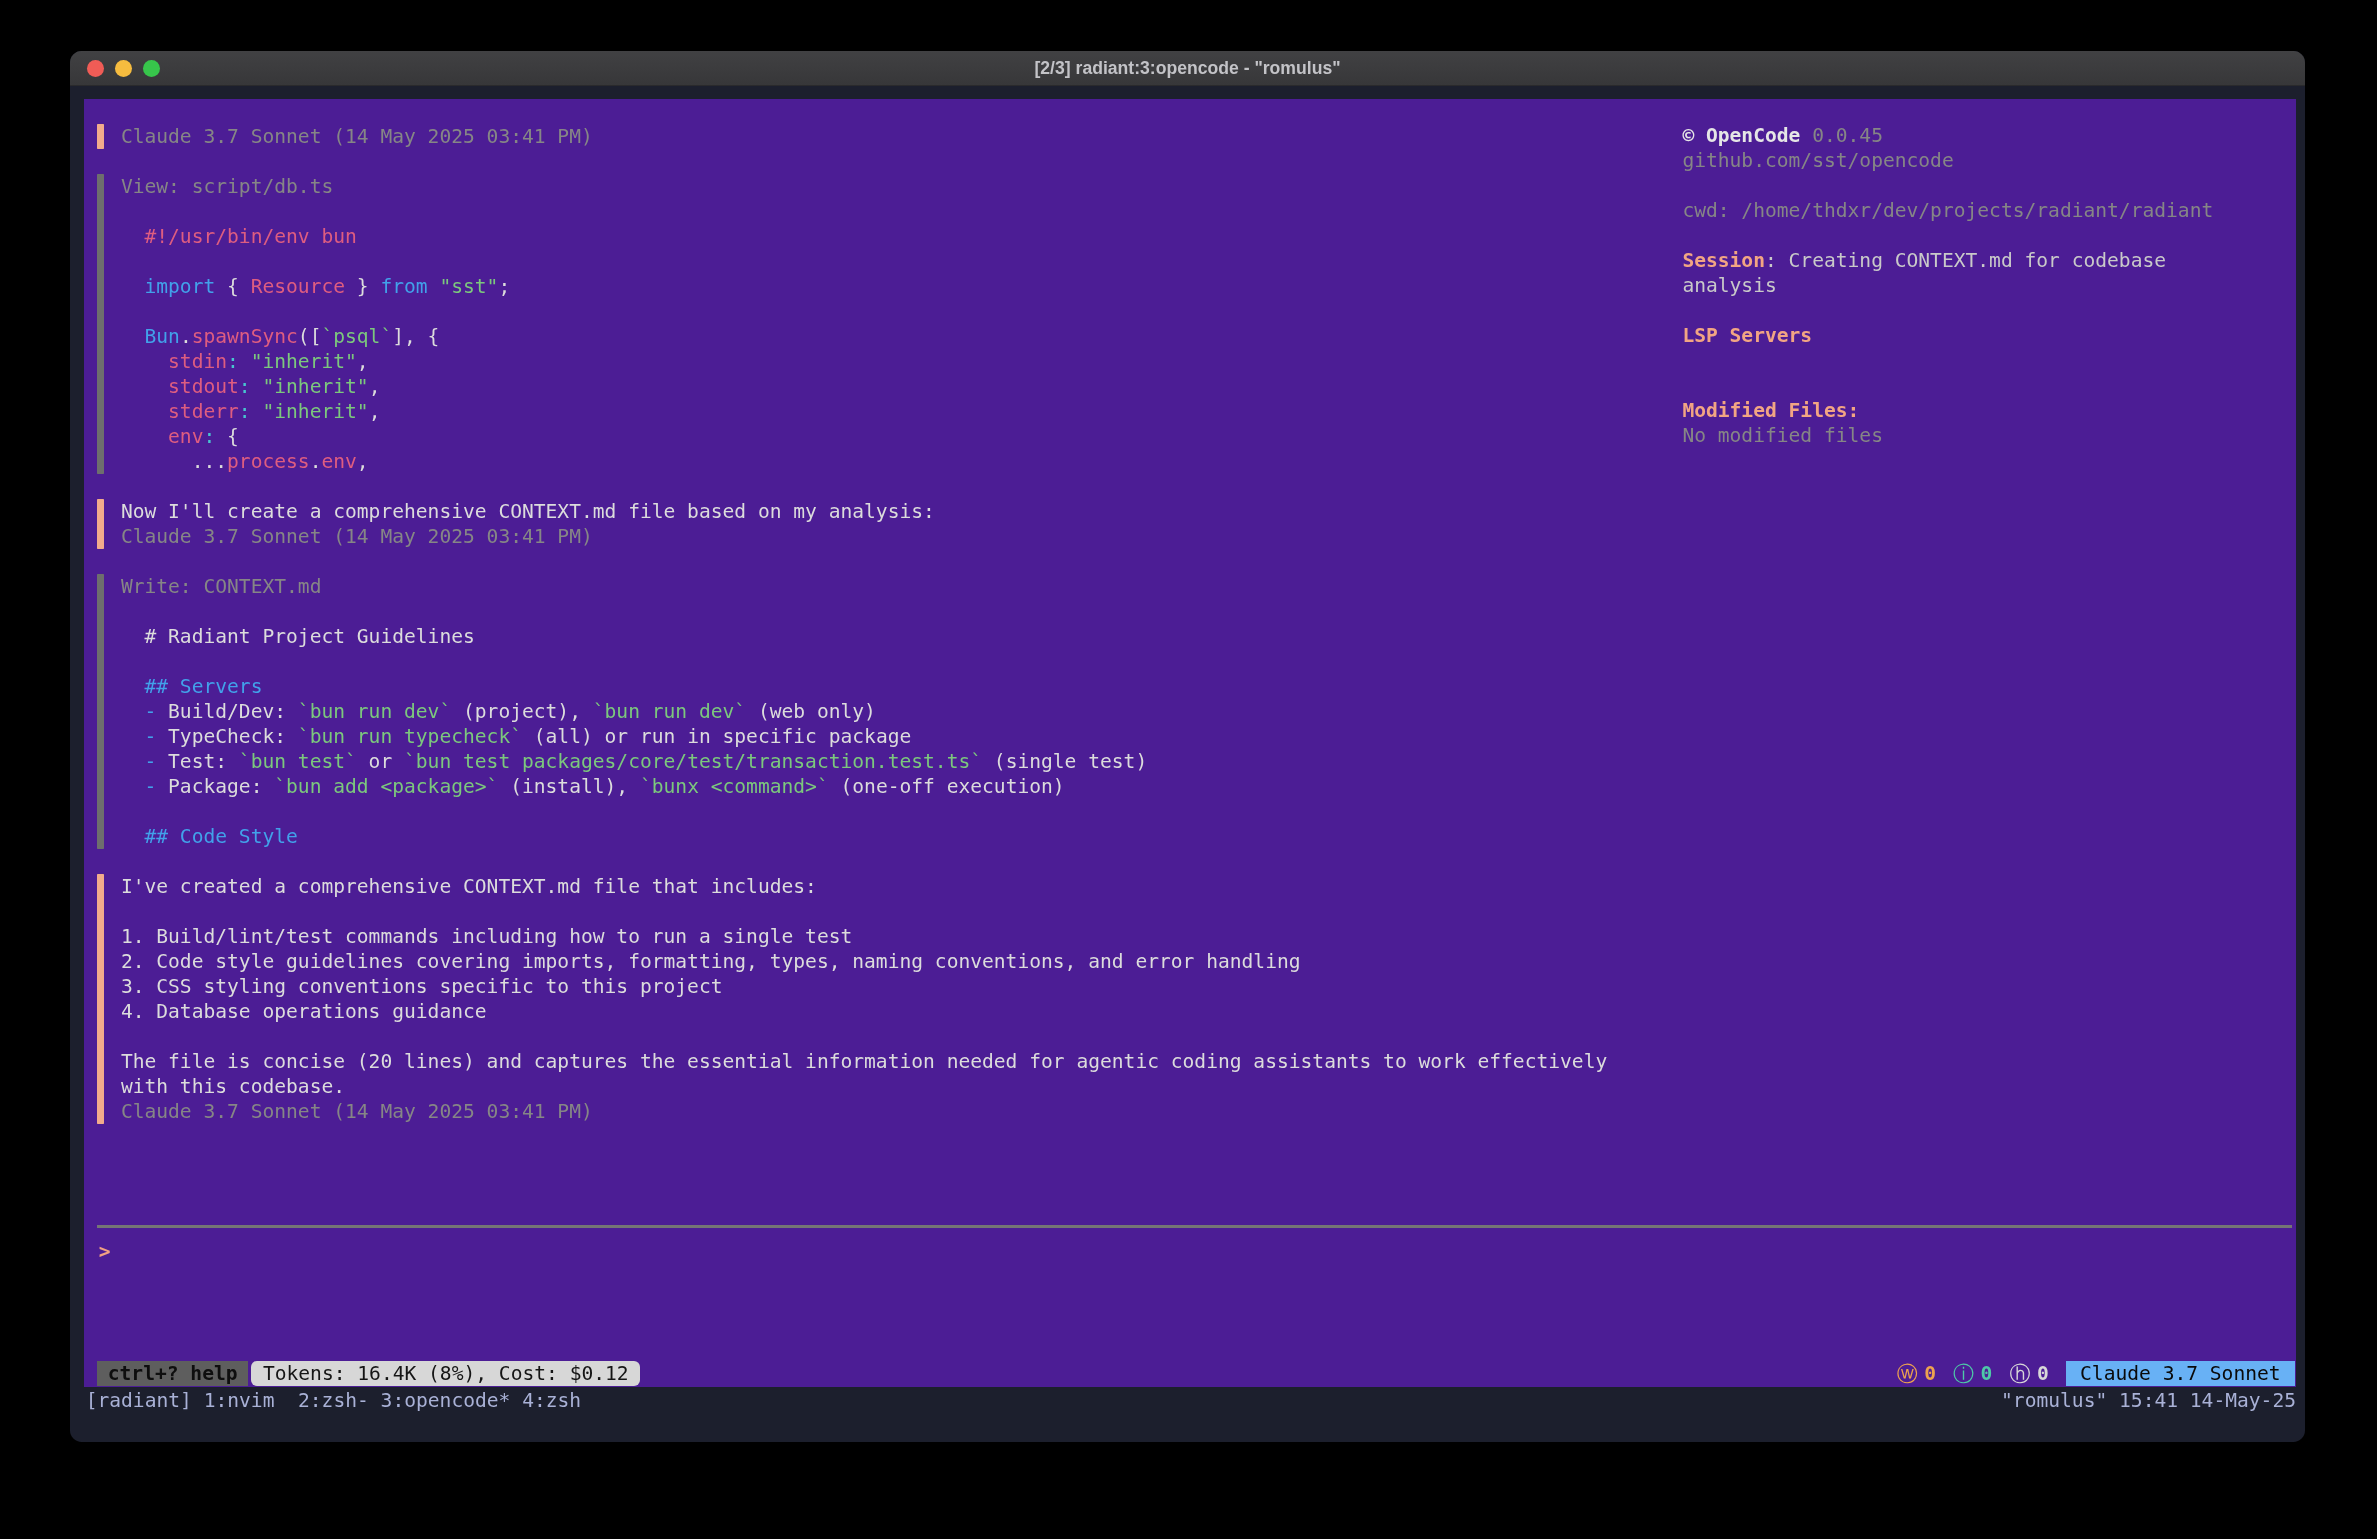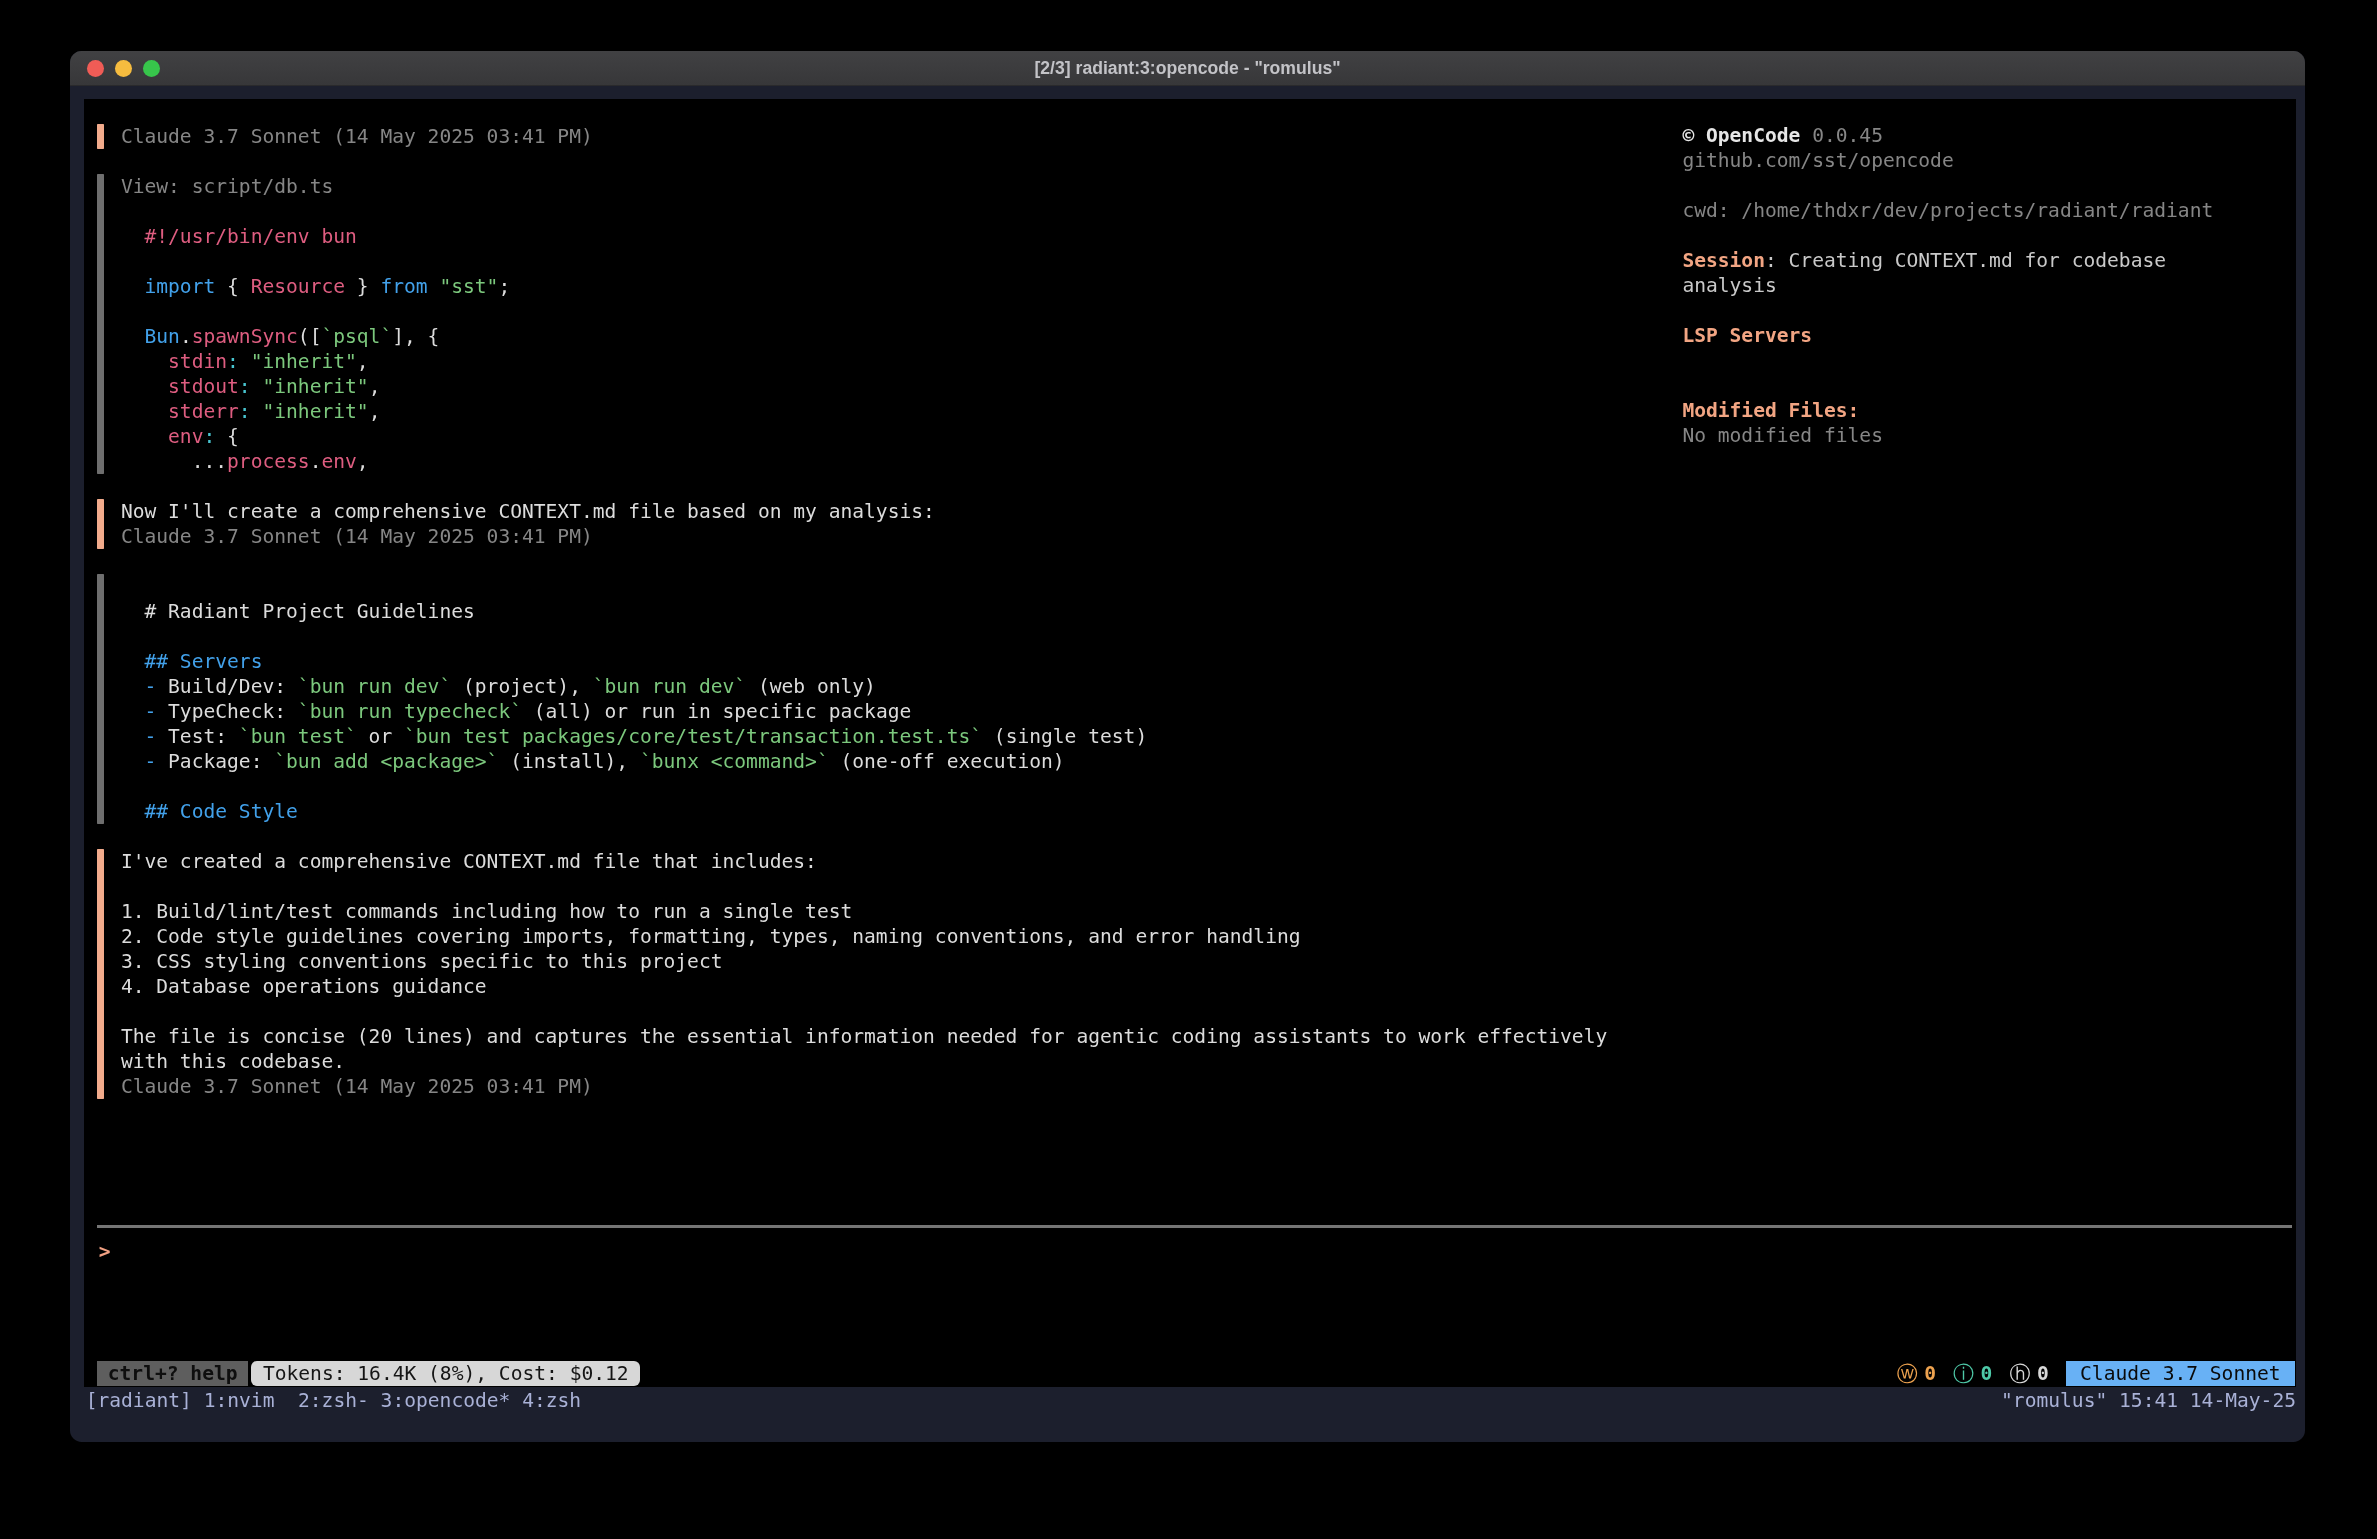--- a/index.html
+++ b/index.html
@@ -22,21 +22,21 @@
   .traffic { position:absolute; left:17px; top:0; height:35px; display:flex; align-items:center; gap:11px; }
   .light { width:17px; height:17px; border-radius:50%; }
   .light.red    { background:#f05c56; }
   .light.yellow { background:#f6bc3f; }
   .light.green  { background:#37c54b; }
   .wtitle { font-family:"Liberation Sans", sans-serif; font-weight:700; font-size:17.6px; color:#c3c3c7; }
 
   
   .term {
     position:absolute; left:14.4px; right:9px; top:48px; bottom:55px;
-    background:#000000;
+    background:#4c1d95;
   }
 
   .line { min-height:25px; line-height:25px; font-size:19.6px; white-space:pre; }
   span  { white-space:pre; }
 
   
   .c-w  { color:#dcdcdc; }
   .c-wb { color:#e6e6e6; font-weight:700; }
   .c-lt { color:#c9c9c9; }
   .c-g  { color:#868686; }
@@ -125,20 +125,21 @@
       <div class="block">
         <div class="bar orange"></div>
         <div class="blines">
             <div class="line"><span class="c-w">Now I'll create a comprehensive CONTEXT.md file based on my analysis:</span></div>
             <div class="line"><span class="c-g">Claude 3.7 Sonnet (14 May 2025 03:41 PM)</span></div>
           </div>
       </div>
       <div class="block">
         <div class="bar gray"></div>
         <div class="blines">
+            <div class="line"><span class="c-g">Write: CONTEXT.md</span></div>
             <div class="line">&nbsp;</div>
             <div class="line"><span class="c-w">  # Radiant Project Guidelines</span></div>
             <div class="line">&nbsp;</div>
             <div class="line"><span class="c-bl">  ## Servers</span></div>
             <div class="line"><span class="c-w">  </span><span class="c-bl">- </span><span class="c-w">Build/Dev: </span><span class="c-gr">`bun run dev`</span><span class="c-w"> (project), </span><span class="c-gr">`bun run dev`</span><span class="c-w"> (web only)</span></div>
             <div class="line"><span class="c-w">  </span><span class="c-bl">- </span><span class="c-w">TypeCheck: </span><span class="c-gr">`bun run typecheck`</span><span class="c-w"> (all) or run in specific package</span></div>
             <div class="line"><span class="c-w">  </span><span class="c-bl">- </span><span class="c-w">Test: </span><span class="c-gr">`bun test`</span><span class="c-w"> or </span><span class="c-gr">`bun test packages/core/test/transaction.test.ts`</span><span class="c-w"> (single test)</span></div>
             <div class="line"><span class="c-w">  </span><span class="c-bl">- </span><span class="c-w">Package: </span><span class="c-gr">`bun add &lt;package&gt;`</span><span class="c-w"> (install), </span><span class="c-gr">`bunx &lt;command&gt;`</span><span class="c-w"> (one-off execution)</span></div>
             <div class="line">&nbsp;</div>
             <div class="line"><span class="c-bl">  ## Code Style</span></div>

